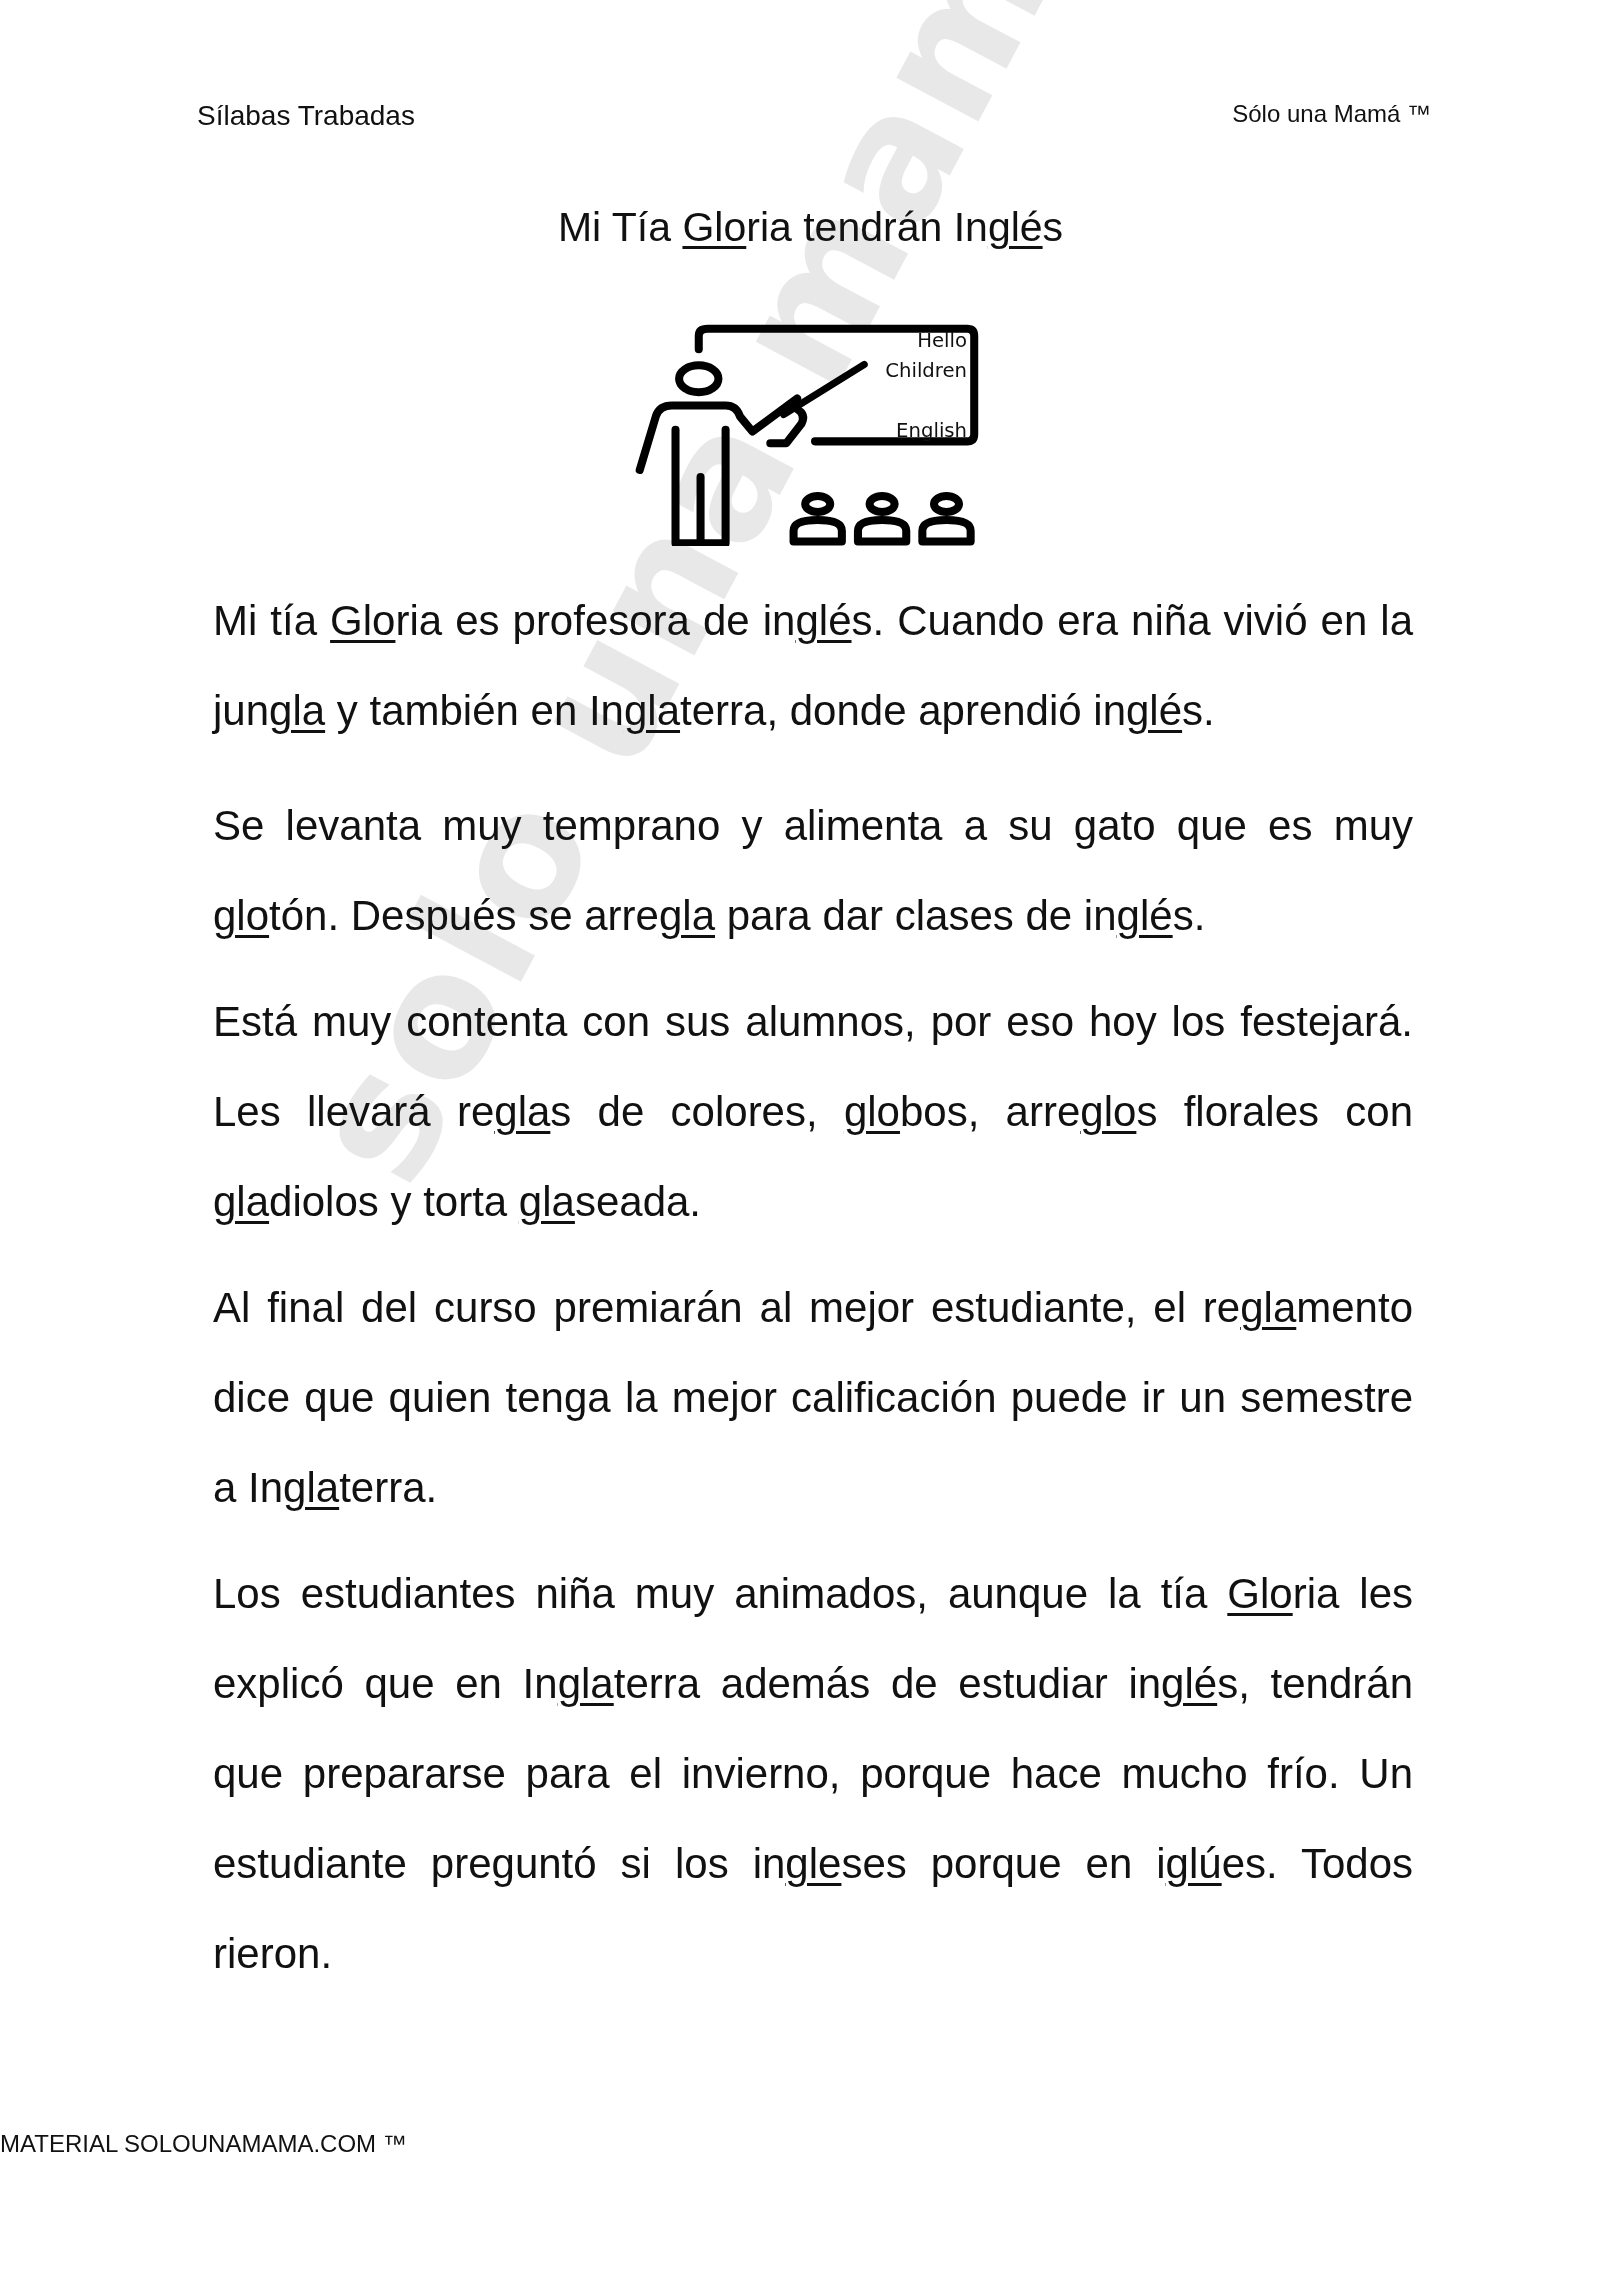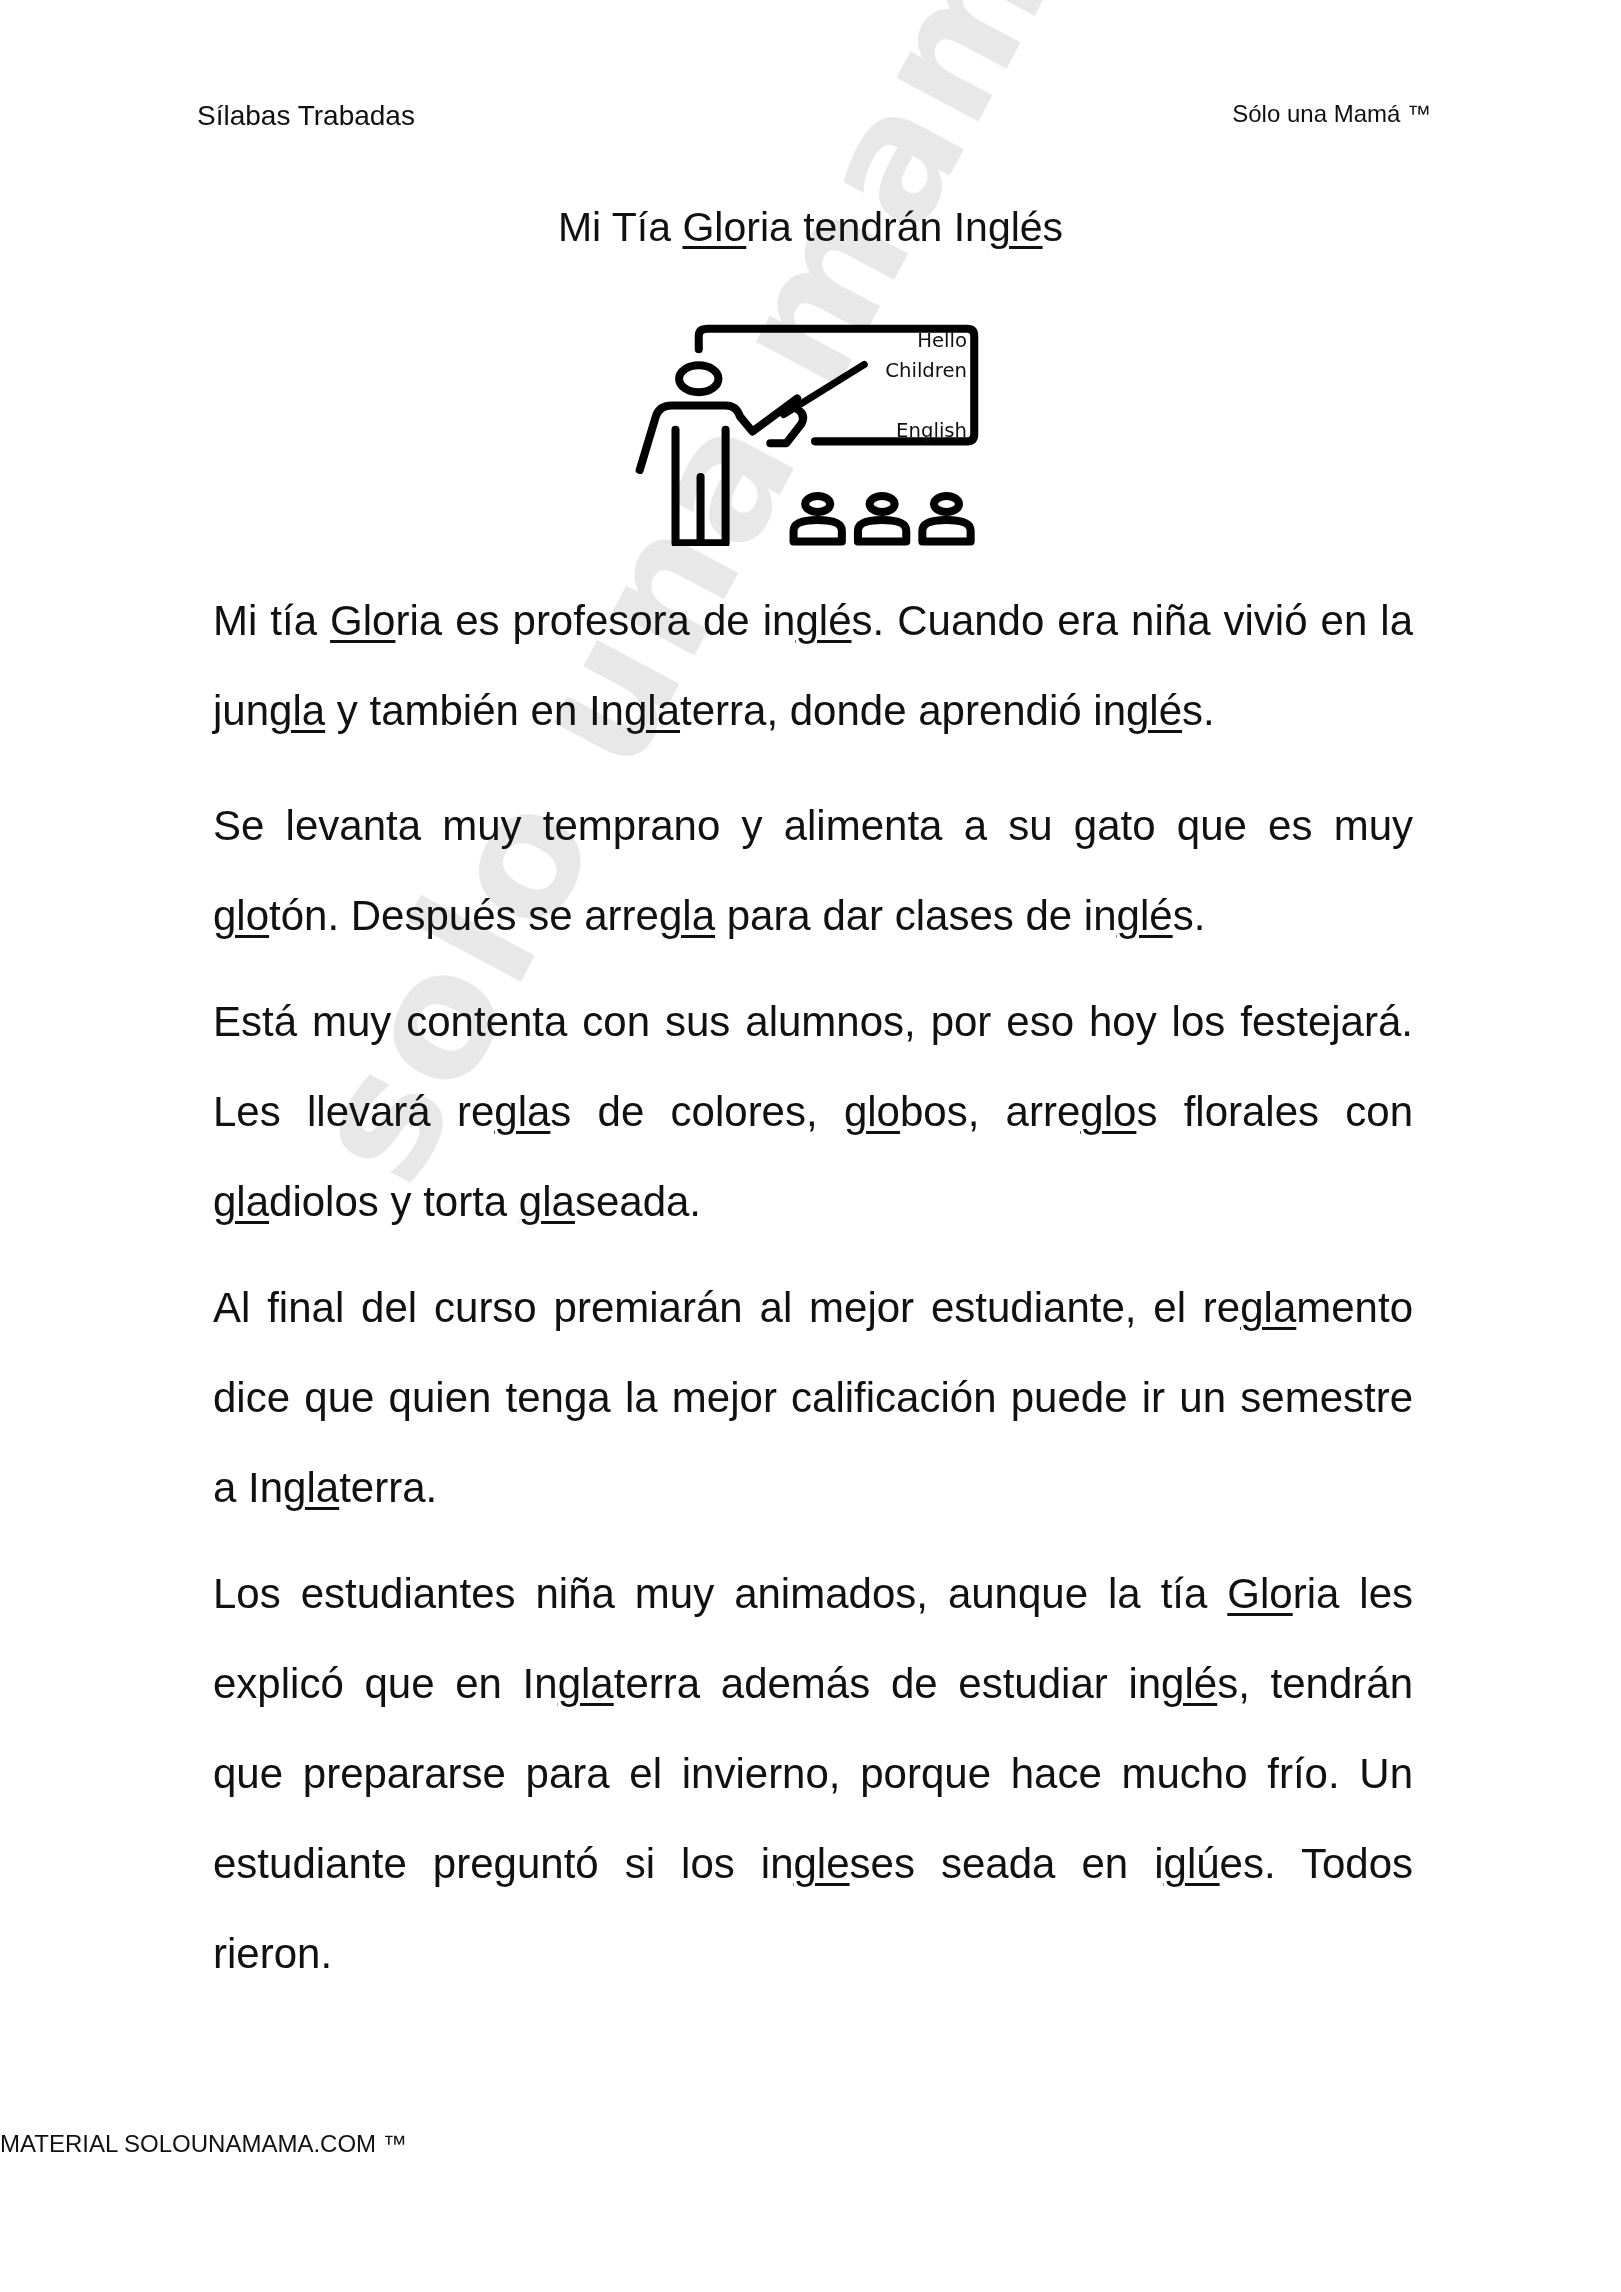--- a/index.html
+++ b/index.html
@@ -73,18 +73,18 @@
   <p class="gap">
     <span>Se levanta muy temprano y alimenta a su gato que es muy </span><u>glo</u><span>tón. Después se arre</span><u>gla</u><span> para dar clases de in</span><u>glé</u><span>s.</span>
   </p>
   <p>
     <span>Está muy contenta con sus alumnos, por eso hoy los festejará. Les llevará re</span><u>gla</u><span>s de colores, </span><u>glo</u><span>bos, arre</span><u>glo</u><span>s florales con </span><u>gla</u><span>diolos y torta </span><u>gla</u><span>seada.</span>
   </p>
   <p>
     <span>Al final del curso premiarán al mejor estudiante, el re</span><u>gla</u><span>mento dice que quien tenga la mejor calificación puede ir un semestre a In</span><u>gla</u><span>terra.</span>
   </p>
   <p>
-    <span>Los estudiantes niña muy animados, aunque la tía </span><u>Glo</u><span>ria les explicó que en In</span><u>gla</u><span>terra además de estudiar in</span><u>glé</u><span>s, tendrán que prepararse para el invierno, porque hace mucho frío. Un estudiante preguntó si los in</span><u>gle</u><span>ses seada en i</span><u>glú</u><span>es. Todos rieron.</span>
+    <span>Los estudiantes niña muy animados, aunque la tía </span><u>Glo</u><span>ria les explicó que en In</span><u>gla</u><span>terra además de estudiar in</span><u>glé</u><span>s, tendrán que prepararse para el invierno, porque hace mucho frío. Un estudiante preguntó si los in</span><u>gle</u><span>ses porque en i</span><u>glú</u><span>es. Todos rieron.</span>
   </p>
 </div>
 
 <div class="footer">MATERIAL SOLOUNAMAMA.COM ™</div>
 
 
 </body></html>

